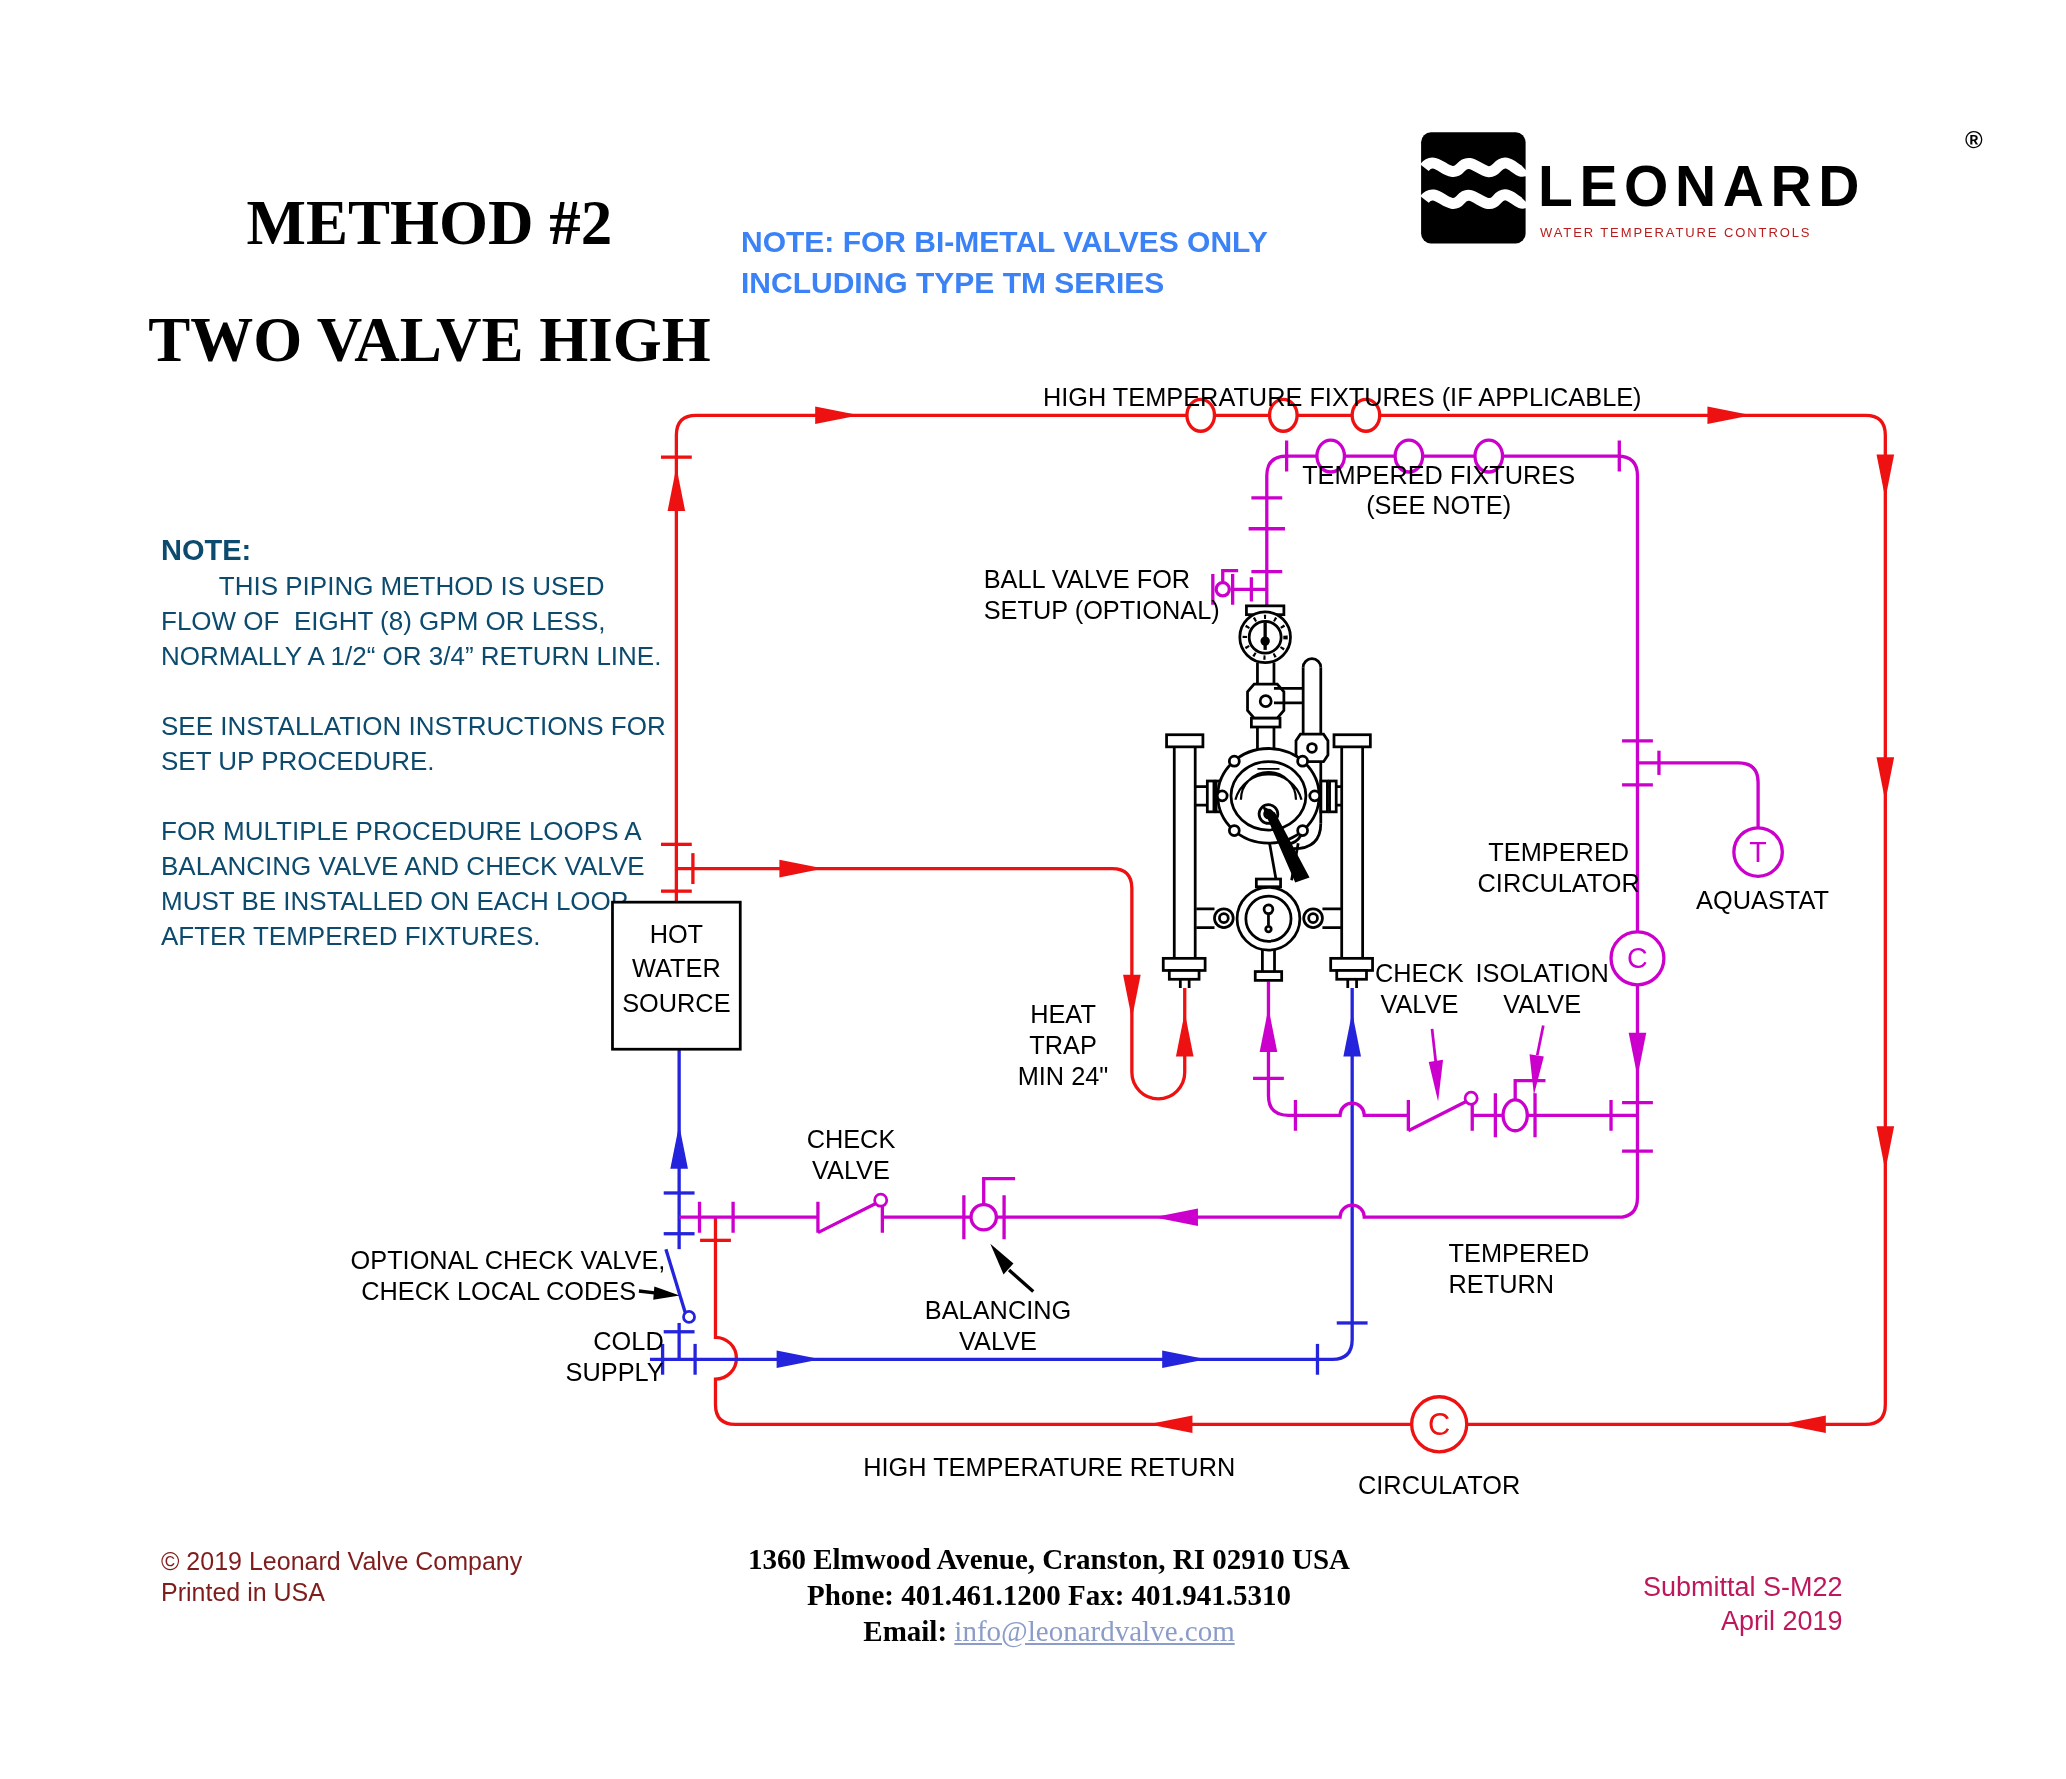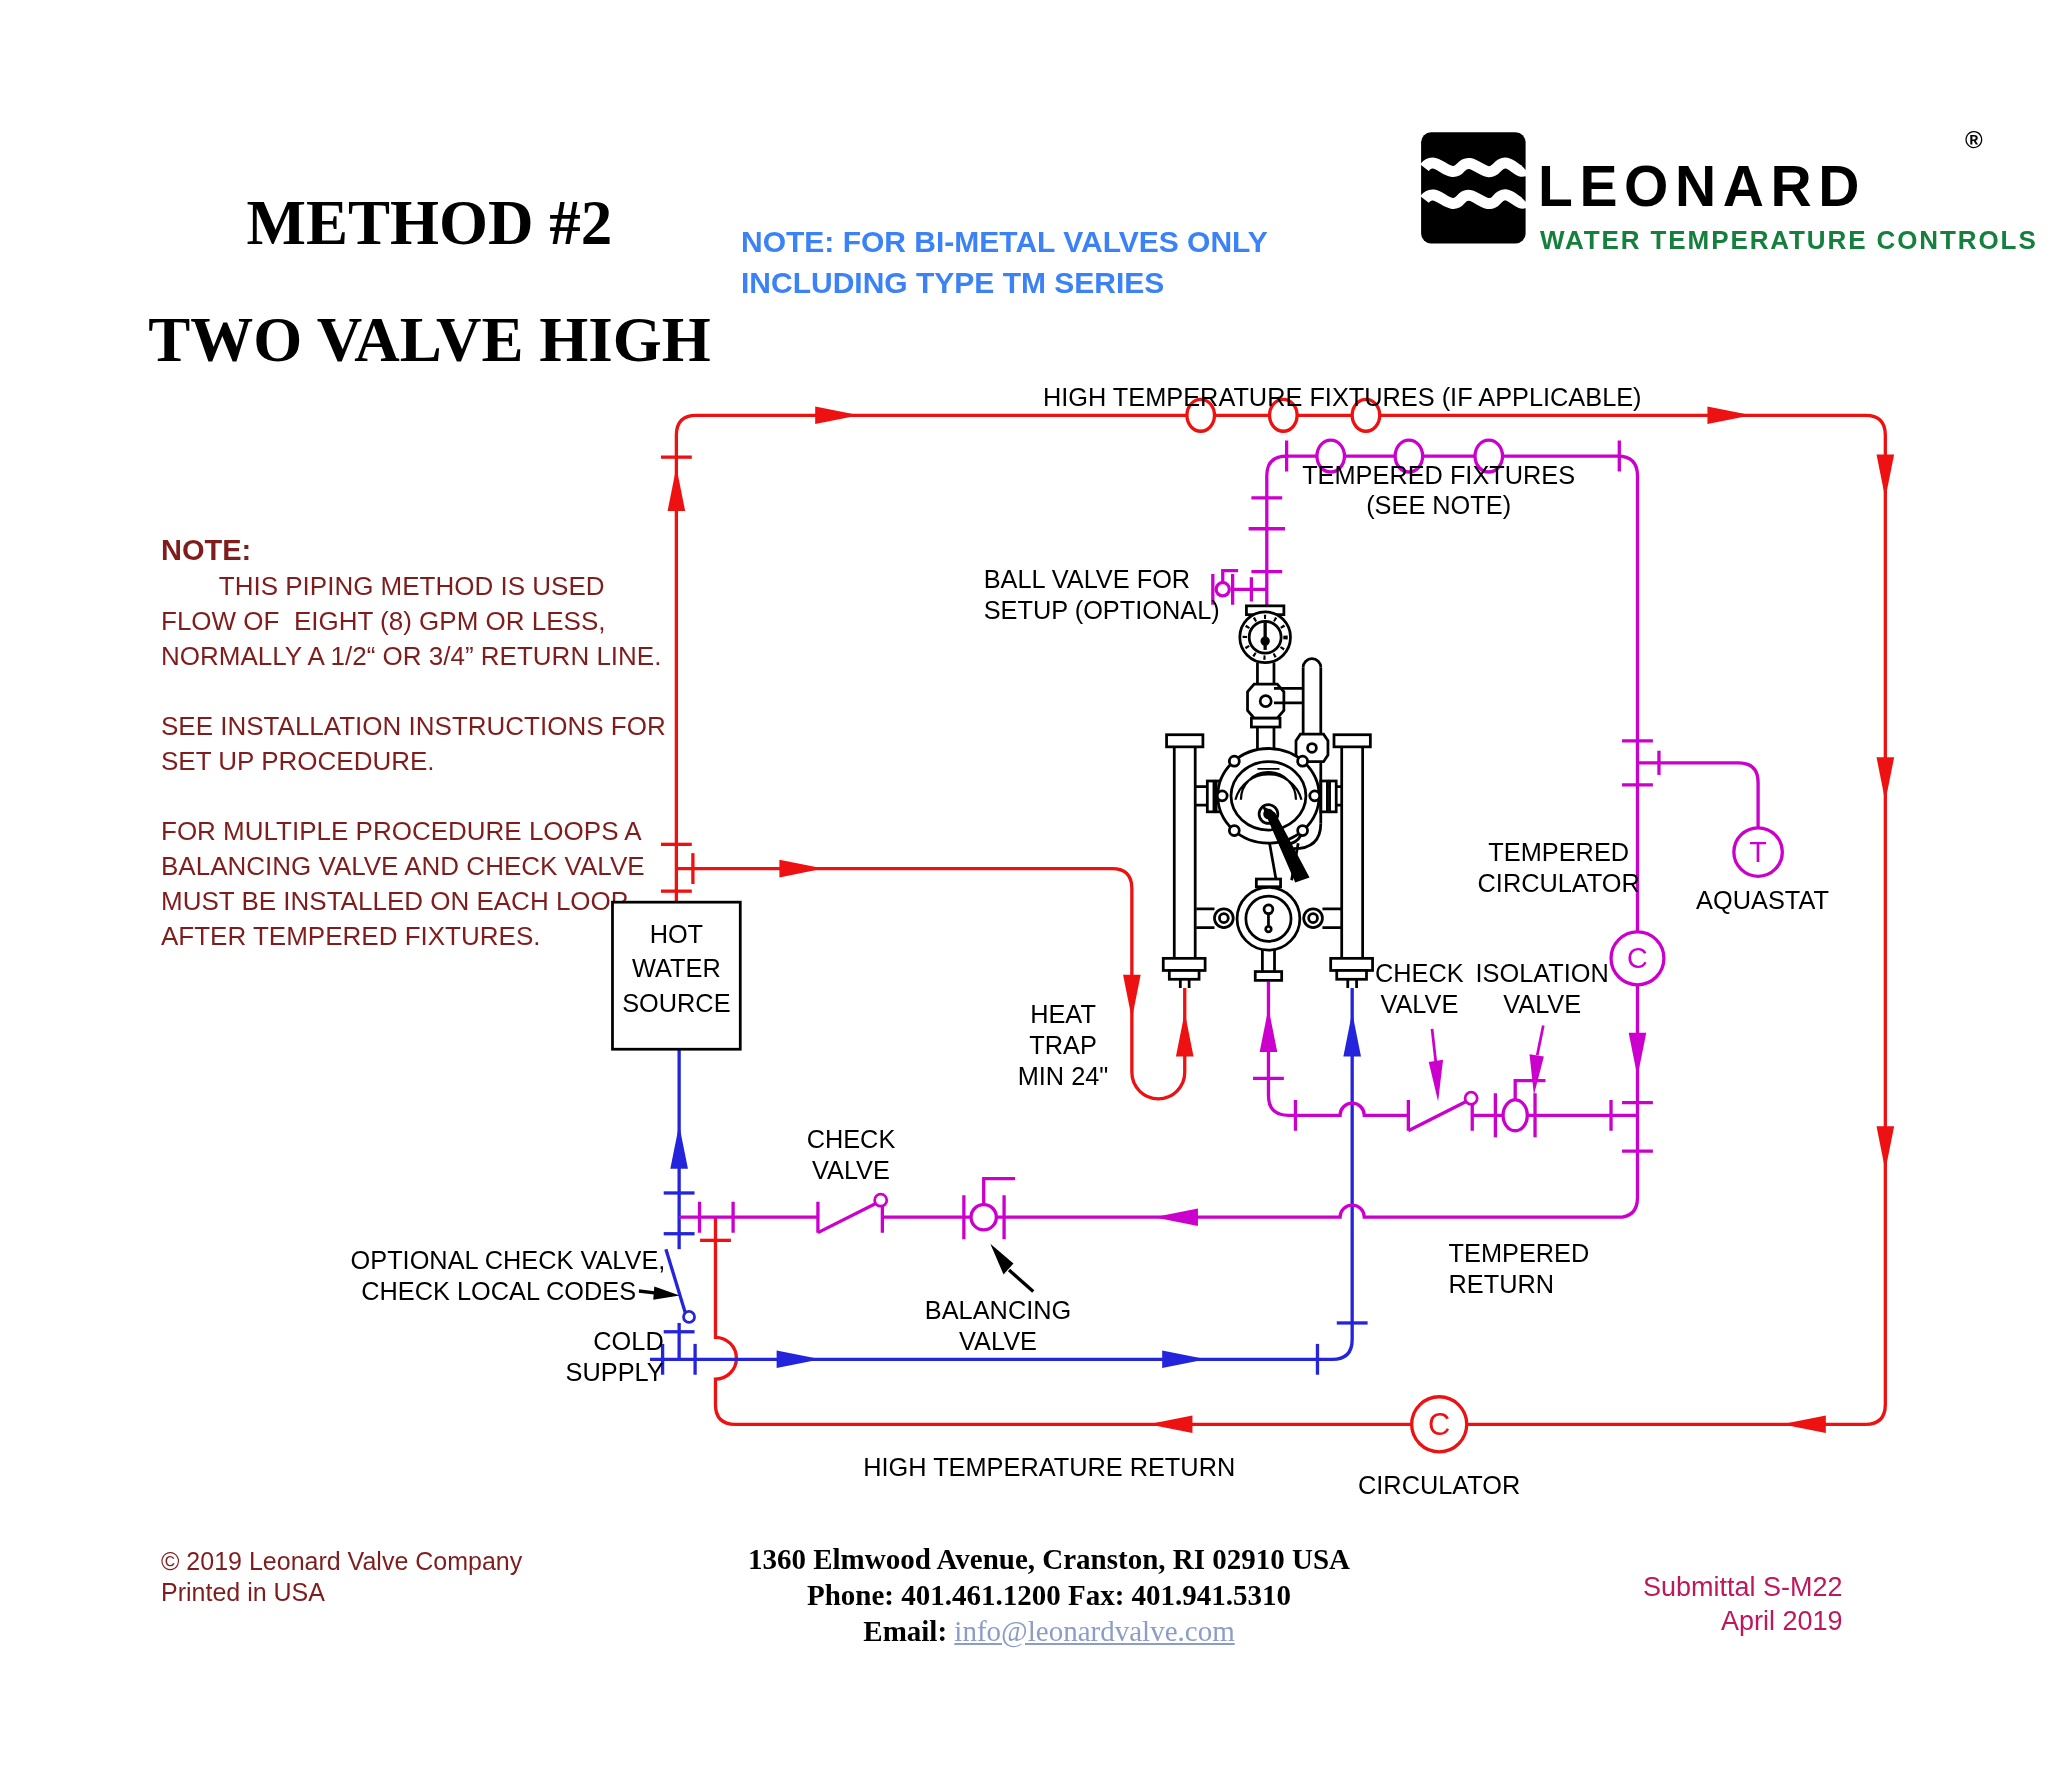--- a/index.html
+++ b/index.html
@@ -13,23 +13,23 @@
   .s-mag{stroke:var(--mag);}   .f-mag{fill:var(--mag);}
   .s-blk{stroke:#000;}         .f-blk{fill:#000;}
 
   .title{left:121px;top:165px;width:617px;text-align:center;
          font-family:"Liberation Serif",serif;font-weight:bold;
          font-size:63px;line-height:117px;color:#000;}
   .topnote{left:741px;top:221px;font-weight:bold;font-size:30px;line-height:41px;color:#3b82f6;}
 
   .logo-name{left:1538px;top:153px;font-weight:bold;font-size:57px;letter-spacing:6.6px;color:#000;}
   .logo-reg{left:1965px;top:126px;font-size:24px;font-weight:bold;color:#000;}
-  .logo-tag{left:1540px;top:225px;font-size:26px;letter-spacing:1.9px;color:#15803d;white-space:nowrap;font-weight:bold;}
-
-  .sidenote{left:161px;top:533px;width:529px;font-size:26px;line-height:35px;color:#7f1d1d;}
+  .logo-tag{left:1540px;top:225px;font-size:13px;letter-spacing:1.9px;color:#b91c1c;white-space:nowrap;}
+
+  .sidenote{left:161px;top:533px;width:529px;font-size:26px;line-height:35px;color:#0c4a6e;}
   .sidenote .ln{white-space:pre-wrap;}
   .sidenote .p{margin:0 0 35px 0;}
   .sidenote .b{font-weight:bold;font-size:29px;}
 
   .foot-left{left:161px;top:1546px;font-size:25px;line-height:31px;color:#7f1d1d;}
   .foot-center{left:691px;top:1541px;width:716px;text-align:center;
                font-family:"Liberation Serif",serif;font-weight:bold;
                font-size:29px;line-height:36px;color:#000;}
   .foot-center a{color:var(--link);text-decoration:underline;font-weight:normal;}
   .foot-right{left:1643px;top:1570px;font-size:27px;line-height:34px;color:#be185d;text-align:right;}

